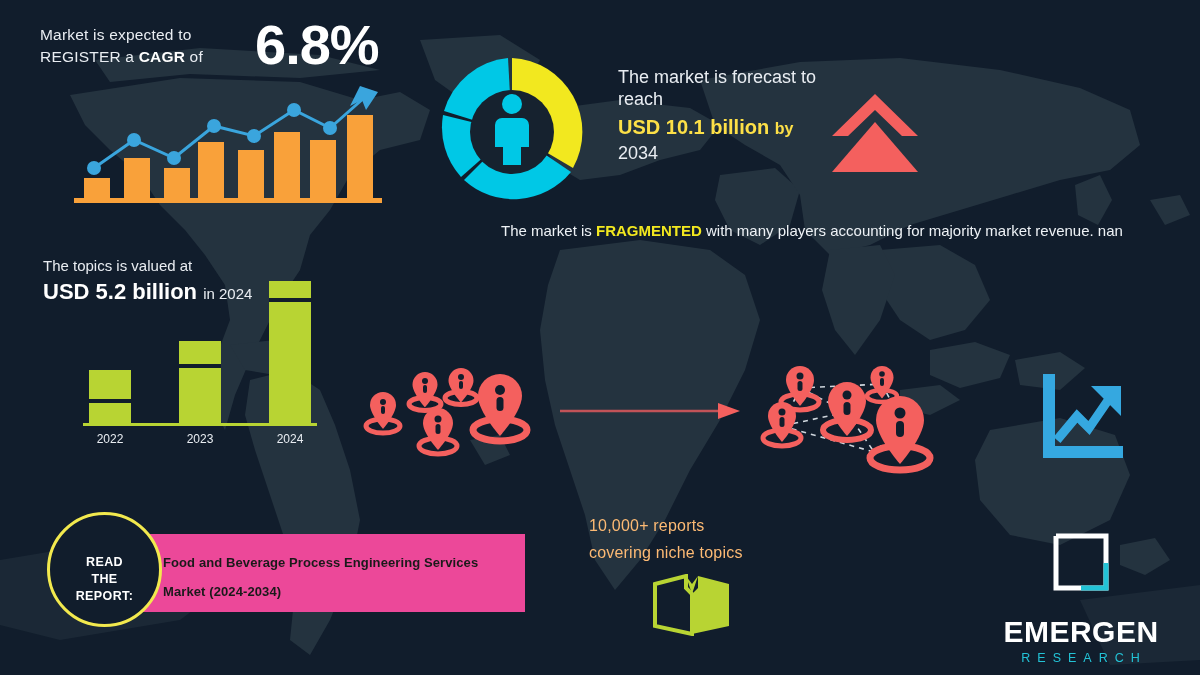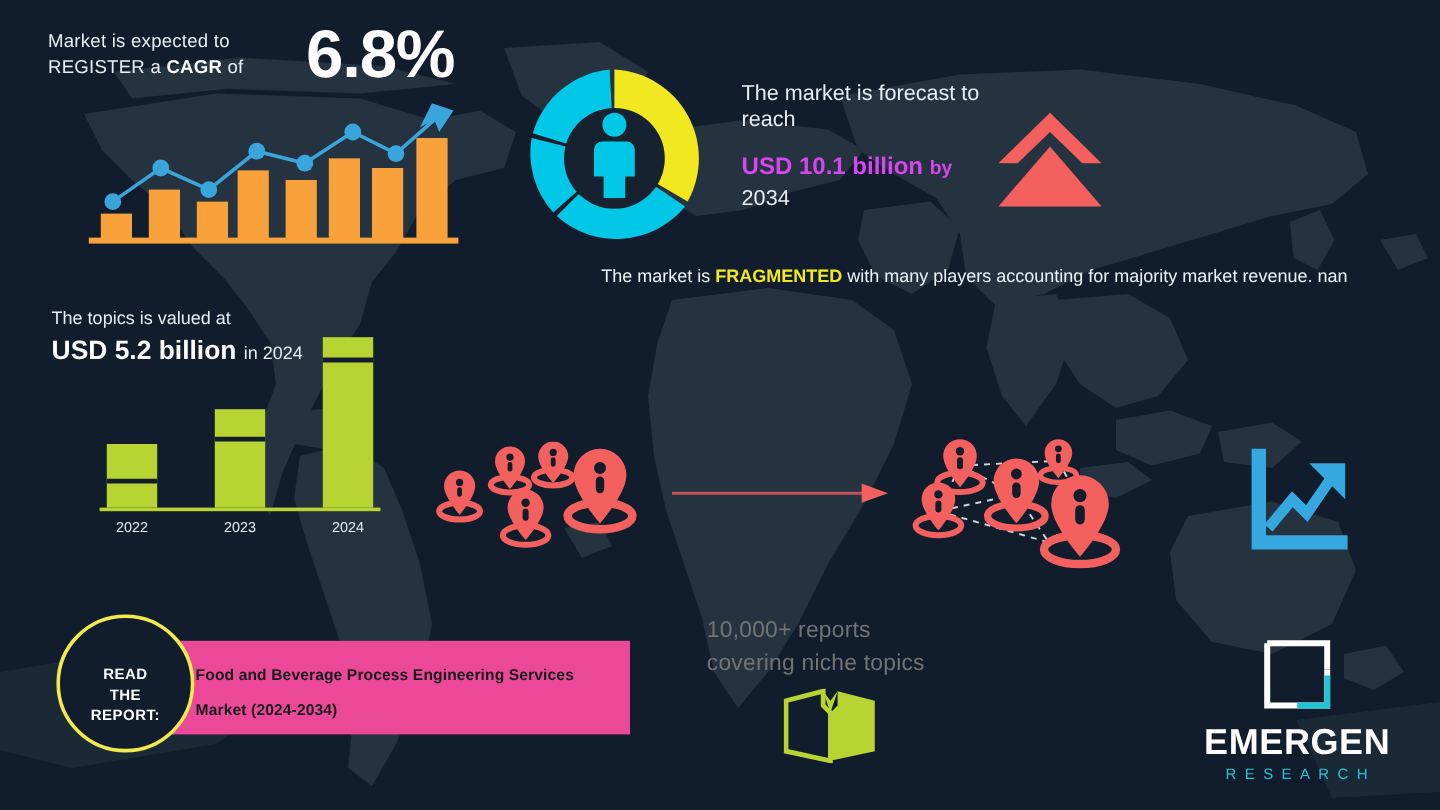--- a/index.html
+++ b/index.html
@@ -57,22 +57,22 @@
   
   #forecast-block { left: 618px; top: 66px; width: 260px; }
   #forecast-lead {
     font-size: 18px;
     line-height: 22px;
     color: #e9edf2;
   }
   #forecast-value {
     font-size: 20px;
     font-weight: bold;
-    color: #d946ef;
-    margin-top: 16px;
+    color: #fde047;
+    margin-top: 4px;
     line-height: 26px;
   }
   #forecast-value .light { font-size: 16px; font-weight: bold; }
   #forecast-year {
     font-size: 18px;
     color: #e9edf2;
     line-height: 22px;
   }
   #up-arrows { left: 832px; top: 92px; }
 
@@ -139,36 +139,36 @@
     color: #ffffff;
     text-align: center;
     line-height: 17px;
     letter-spacing: .4px;
     margin-top: 20px;
   }
 
   
   #reports-block { left: 589px; top: 512px; width: 260px; }
   #reports-count {
-    font-size: 19px;
-    color: #737373;
+    font-size: 16px;
+    color: #fdba74;
     line-height: 27px;
     letter-spacing: .2px;
   }
   #book-icon { left: 653px; top: 574px; }
 
   
   #logo-block { left: 986px; top: 533px; width: 190px; text-align: center; }
   #logo-name {
     font-size: 30px;
     font-weight: bold;
     color: #ffffff;
     letter-spacing: .5px;
     line-height: 34px;
-    margin-top: 6px;
+    margin-top: 20px;
   }
   #logo-sub {
     font-size: 12.5px;
     color: #23c3d6;
     letter-spacing: 7px;
     line-height: 18px;
     padding-left: 6px;
   }
 </style>
 </head>

